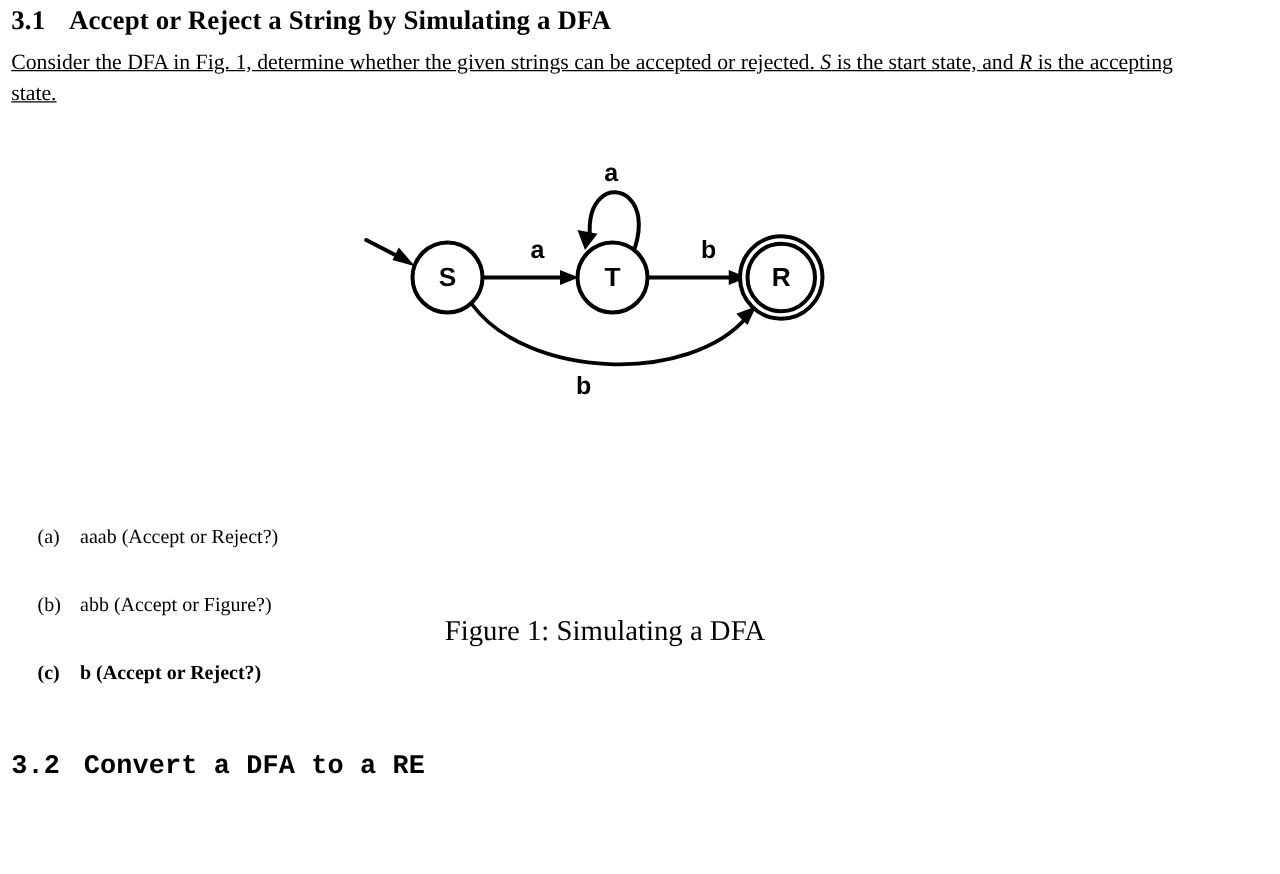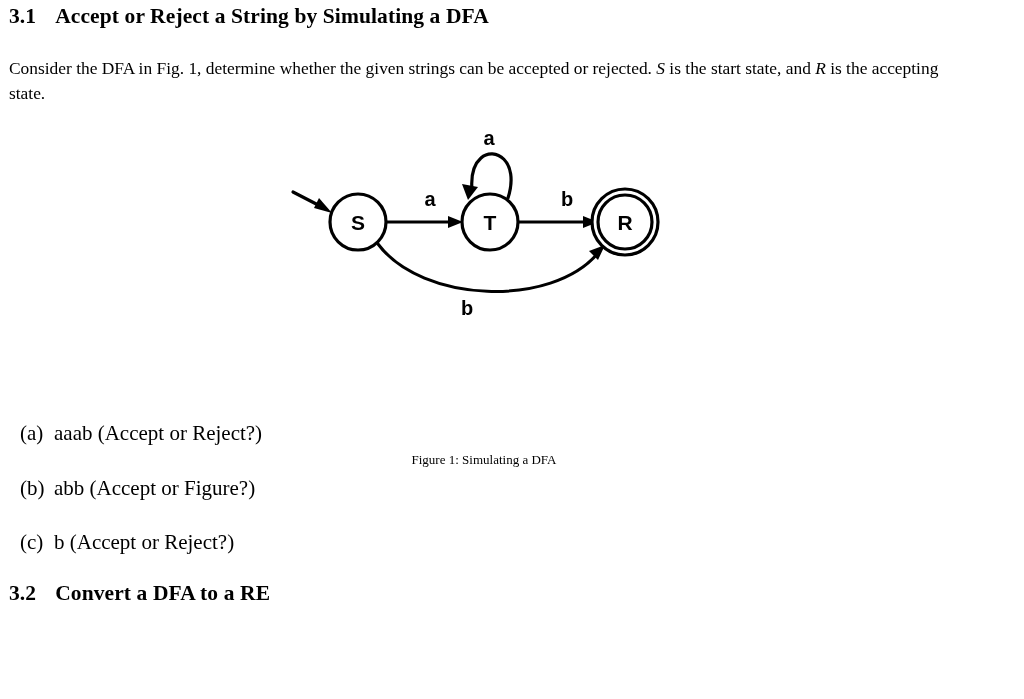--- a/index.html
+++ b/index.html
@@ -34,32 +34,33 @@
   }
   .sec-num {
     display: inline-block;
     margin-right: 19px;
   }
   .sec-title {
     display: inline;
   }
 
   #heading-31 { top: 4px; }
-  #heading-32 { top: 581px; }
+  #heading-32 { top: 601px; font-family: Liberation Mono, monospace; }
 
   .body-para {
     position: absolute;
     left: 9px;
     font-size: 17.4px;
     line-height: 25px;
     text-align: left;
   }
   #intro-para {
-    top: 56px;
+    top: 37px;
     width: 955px;
+    text-decoration: underline;
   }
   #outro-para {
     top: 641px;
     width: 700px;
   }
   .mathit {
     font-family: "Liberation Serif", "DejaVu Serif", serif;
     font-style: italic;
   }
 
@@ -74,48 +75,48 @@
   #dfa-figure {
     position: absolute;
     left: 262px;
     top: 0;
     width: 450px;
     height: 215px;
   }
   #figure-caption {
     position: absolute;
     left: 0;
-    top: 334px;
+    top: 374px;
     width: 968px;
     text-align: center;
-    font-size: 13px;
+    font-size: 23px;
   }
 
   
   #question-list {
     position: absolute;
     left: 0;
     top: 421px;
     width: 1024px;
   }
   .q-item {
     position: absolute;
-    left: 20px;
-    font-size: 21px;
+    left: 30px;
+    font-size: 16px;
     white-space: nowrap;
   }
   .q-label {
     display: inline-block;
     width: 34px;
   }
   .q-text { display: inline; }
 
   .q-item:nth-of-type(1) { top: 0px; }
   .q-item:nth-of-type(2) { top: 54.5px; }
-  .q-item:nth-of-type(3) { top: 109px; }
+  .q-item:nth-of-type(3) { top: 109px; font-weight: bold; }
 </style>
 </head>
 <body>
 
 <div class="page">
 
   <div class="sec-heading" id="heading-31">
     <span class="sec-num">3.1</span><span class="sec-title">Accept or Reject a String by Simulating a DFA</span>
   </div>
 

